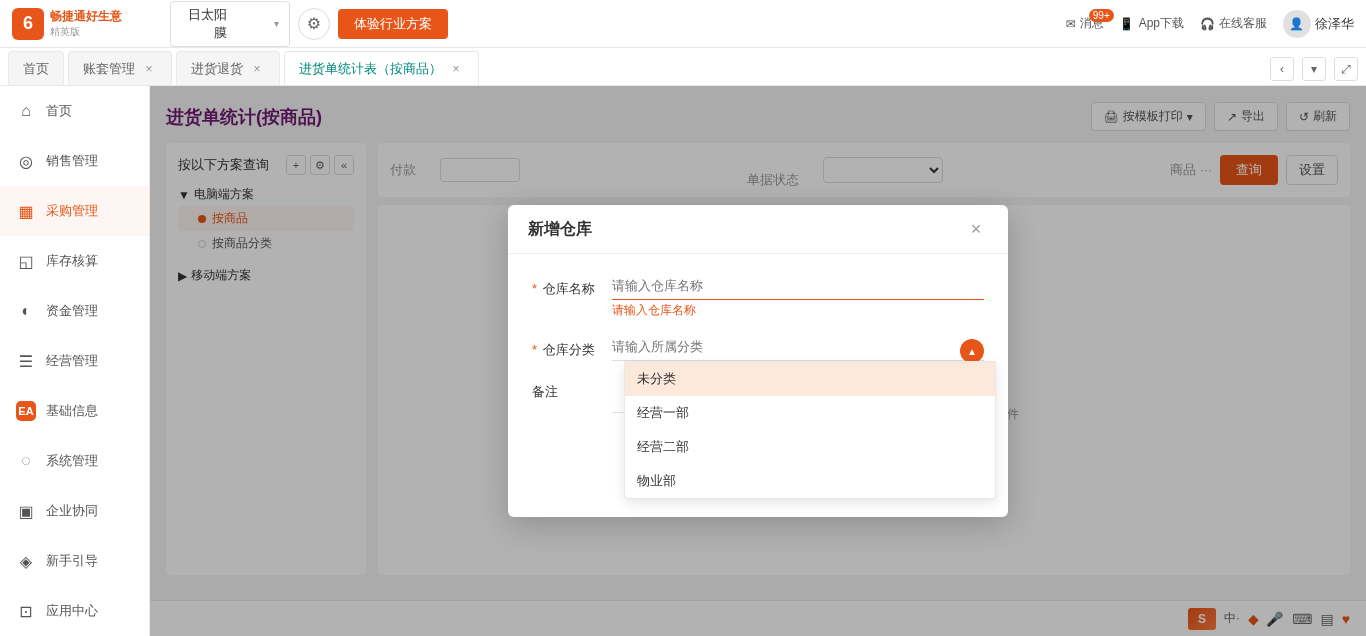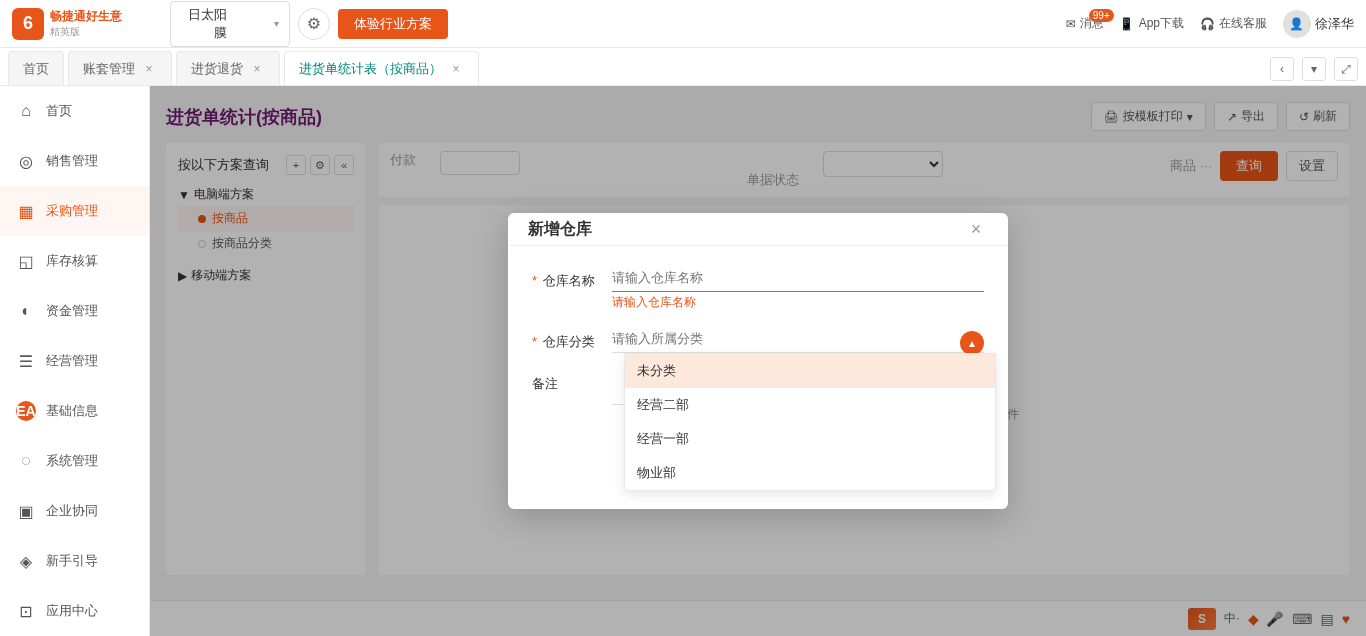--- a/index.html
+++ b/index.html
@@ -237,21 +237,21 @@
     
     .dialog {
       background: #fff;
       border-radius: 6px;
       width: 500px;
       box-shadow: 0 8px 32px rgba(0,0,0,0.2);
       position: relative;
       z-index: 101;
     }
     .dialog-header {
-      padding: 4px 20px;
+      padding: 12px 20px;
       border-bottom: 1px solid #f0f0f0;
       display: flex; align-items: center; justify-content: space-between;
     }
     .dialog-title {
       font-size: 16px; font-weight: 600; color: #333;
     }
     .dialog-close {
       width: 24px; height: 24px;
       cursor: pointer; color: #999;
       display: flex; align-items: center; justify-content: center;
@@ -475,21 +475,21 @@
     </div>
     <div class="sidebar-item">
       <span class="sidebar-icon">◐</span>
       <span>资金管理</span>
     </div>
     <div class="sidebar-item">
       <span class="sidebar-icon">☰</span>
       <span>经营管理</span>
     </div>
     <div class="sidebar-item">
-      <span class="sidebar-icon" style="font-size:14px;font-weight:bold;background:#e85518;color:#fff;border-radius:10px;padding:1px 3px;">EA</span>
+      <span class="sidebar-icon" style="font-size:11px;font-weight:bold;background:#e85518;color:#fff;border-radius:5px;padding:1px 3px;">EA</span>
       <span>基础信息</span>
     </div>
     <div class="sidebar-item">
       <span class="sidebar-icon">◌</span>
       <span>系统管理</span>
     </div>
     <div class="sidebar-item">
       <span class="sidebar-icon">▣</span>
       <span>企业协同</span>
     </div>
@@ -555,21 +555,21 @@
         <div class="scheme-group">
           <div class="scheme-group-title">
             <span>▶</span>
             <span>移动端方案</span>
           </div>
         </div>
       </div>
 
       <div style="flex:1;display:flex;flex-direction:column;gap:8px;">
 
-        <div style="background:#fff;border-radius:4px;padding:8px 12px;display:flex;align-items:flex-start;gap:24px;flex-wrap:wrap;">
+        <div style="background:#fff;border-radius:4px;padding:8px 12px;display:flex;align-items:center;gap:24px;flex-wrap:wrap;">
           <span style="font-size:13px;color:#999;">付款</span>
           <input class="filter-input" style="width: 80px;" placeholder="">
           <div style="flex:1;"></div>
           <span style="font-size:13px;color:#999;margin-top:20px;">单据状态</span>
           <select class="filter-select">
             <option></option>
           </select>
           <div style="flex:1;"></div>
           <div style="display:flex;gap:8px;margin-left:auto;">
             <div style="display:flex;align-items:center;gap:4px;font-size:13px;color:#999;">
@@ -619,22 +619,22 @@
             <div class="form-label">
               <span class="required-star">*</span>
               <span>仓库分类</span>
             </div>
             <div class="form-control select-wrapper">
               <input class="select-input" type="text" placeholder="请输入所属分类" style="">
               <div class="select-arrow">▲</div>
               
               <div class="dropdown-list">
                 <div class="dropdown-option highlighted">未分类</div>
+                <div class="dropdown-option">经营一部</div>
                 <div class="dropdown-option">经营二部</div>
-                <div class="dropdown-option">经营一部</div>
                 <div class="dropdown-option">物业部</div>
               </div>
             </div>
           </div>
 
           <div class="form-row">
             <div class="form-label">备注</div>
             <div class="form-control">
               <textarea class="textarea-input" style=""></textarea>
             </div>

